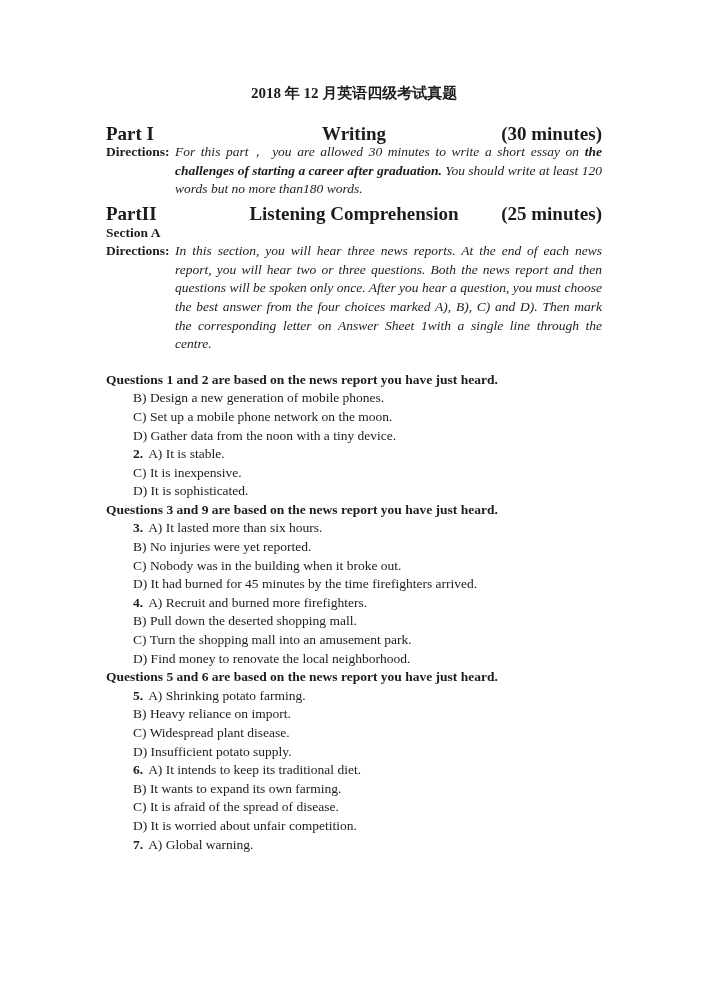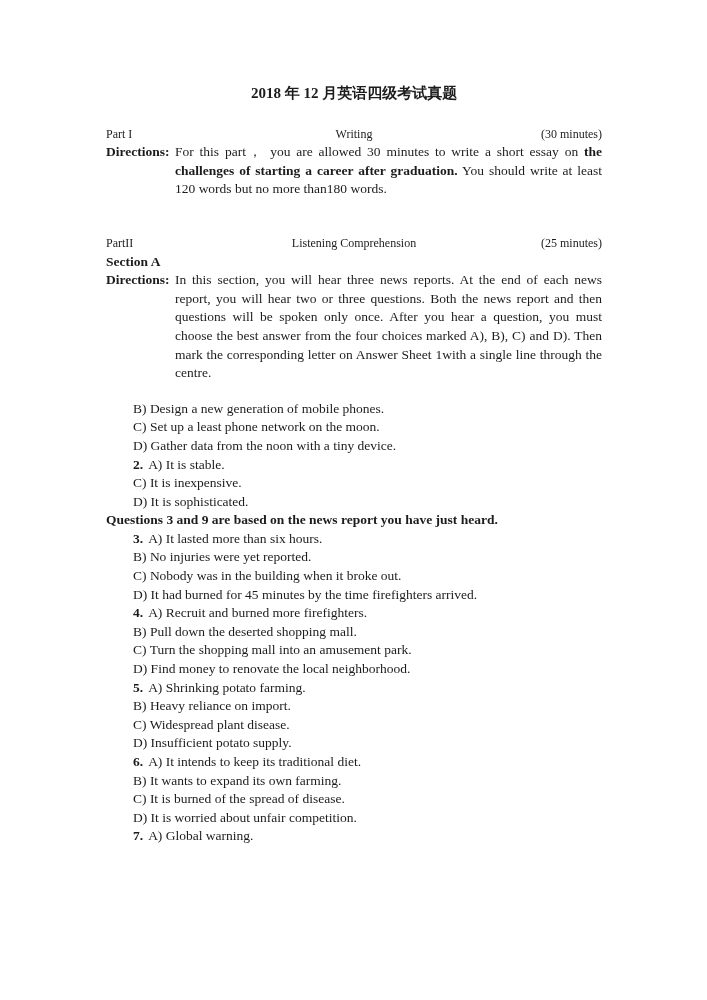--- a/index.html
+++ b/index.html
@@ -26,41 +26,42 @@
   }
   .title {
     margin: 0 0 22px 0;
     font-size: 15px;
     font-weight: bold;
     text-align: center;
   }
   .phead {
     display: flex;
     align-items: baseline;
-    font-weight: normal;
-    font-size: 12px;
+    font-weight: bold;
+    font-size: 19px;
     justify-content: center;
   }
   .plabel  { width: 110px; }
   .pheading{ flex: 1; text-align: center; }
   .ptime   { width: 110px; text-align: right; }
   .dir {
     display: flex;
   }
   .dlabel {
     width: 69px;
     flex-shrink: 0;
     font-weight: bold;
   }
   .dtext {
     flex: 1;
+    font-style: italic;
     text-align: justify;
   }
   .bi { font-weight: bold; }
-  .part2 { margin-top: 35px; }
+  .part2 { margin-top: 6px; }
   .sectionA { font-weight: bold; }
   .questions { margin-top: 17px; }
   .gheading { font-weight: bold; }
   .opt { padding-left: 27px; }
   .qnum { font-weight: bold; }
   .qnum:not(:empty) { margin-right: 5px; }
 </style>
 </head>
 <body>
 
@@ -88,42 +89,44 @@
       </div>
       <div class="sectionA">Section A</div>
       <div class="dir">
         <span class="dlabel">Directions:</span>
         <span class="dtext">In this section, you will hear three news reports. At the end of each news report, you will hear two or three questions. Both the news report and then questions will be spoken only once. After you hear a question, you must choose the best answer from the four choices marked A), B), C) and D). Then mark the corresponding letter on Answer Sheet 1with a single line through the centre.</span>
       </div>
     </div>
 
     <div class="questions">
 
+      <div class="gheading">Questions 1 and 2 are based on the news report you have just heard.</div>
       <div class="opt"><b class="qnum"></b><span>B) Design a new generation of mobile phones.</span></div>
-      <div class="opt"><b class="qnum"></b><span>C) Set up a least phone network on the moon.</span></div>
+      <div class="opt"><b class="qnum"></b><span>C) Set up a mobile phone network on the moon.</span></div>
       <div class="opt"><b class="qnum"></b><span>D) Gather data from the noon with a tiny device.</span></div>
       <div class="opt"><b class="qnum">2.</b><span>A) It is stable.</span></div>
       <div class="opt"><b class="qnum"></b><span>C) It is inexpensive.</span></div>
       <div class="opt"><b class="qnum"></b><span>D) It is sophisticated.</span></div>
 
       <div class="gheading">Questions 3 and 9 are based on the news report you have just heard.</div>
       <div class="opt"><b class="qnum">3.</b><span>A) It lasted more than six hours.</span></div>
       <div class="opt"><b class="qnum"></b><span>B) No injuries were yet reported.</span></div>
       <div class="opt"><b class="qnum"></b><span>C) Nobody was in the building when it broke out.</span></div>
       <div class="opt"><b class="qnum"></b><span>D) It had burned for 45 minutes by the time firefighters arrived.</span></div>
       <div class="opt"><b class="qnum">4.</b><span>A) Recruit and burned more firefighters.</span></div>
       <div class="opt"><b class="qnum"></b><span>B) Pull down the deserted shopping mall.</span></div>
       <div class="opt"><b class="qnum"></b><span>C) Turn the shopping mall into an amusement park.</span></div>
       <div class="opt"><b class="qnum"></b><span>D) Find money to renovate the local neighborhood.</span></div>
 
+      <div class="gheading">Questions 5 and 6 are based on the news report you have just heard.</div>
       <div class="opt"><b class="qnum">5.</b><span>A) Shrinking potato farming.</span></div>
       <div class="opt"><b class="qnum"></b><span>B) Heavy reliance on import.</span></div>
       <div class="opt"><b class="qnum"></b><span>C) Widespread plant disease.</span></div>
       <div class="opt"><b class="qnum"></b><span>D) Insufficient potato supply.</span></div>
       <div class="opt"><b class="qnum">6.</b><span>A) It intends to keep its traditional diet.</span></div>
       <div class="opt"><b class="qnum"></b><span>B) It wants to expand its own farming.</span></div>
-      <div class="opt"><b class="qnum"></b><span>C) It is burned of the spread of disease.</span></div>
+      <div class="opt"><b class="qnum"></b><span>C) It is afraid of the spread of disease.</span></div>
       <div class="opt"><b class="qnum"></b><span>D) It is worried about unfair competition.</span></div>
       <div class="opt"><b class="qnum">7.</b><span>A) Global warning.</span></div>
 
     </div>
   </div>
 </div>
 
 </body></html>

